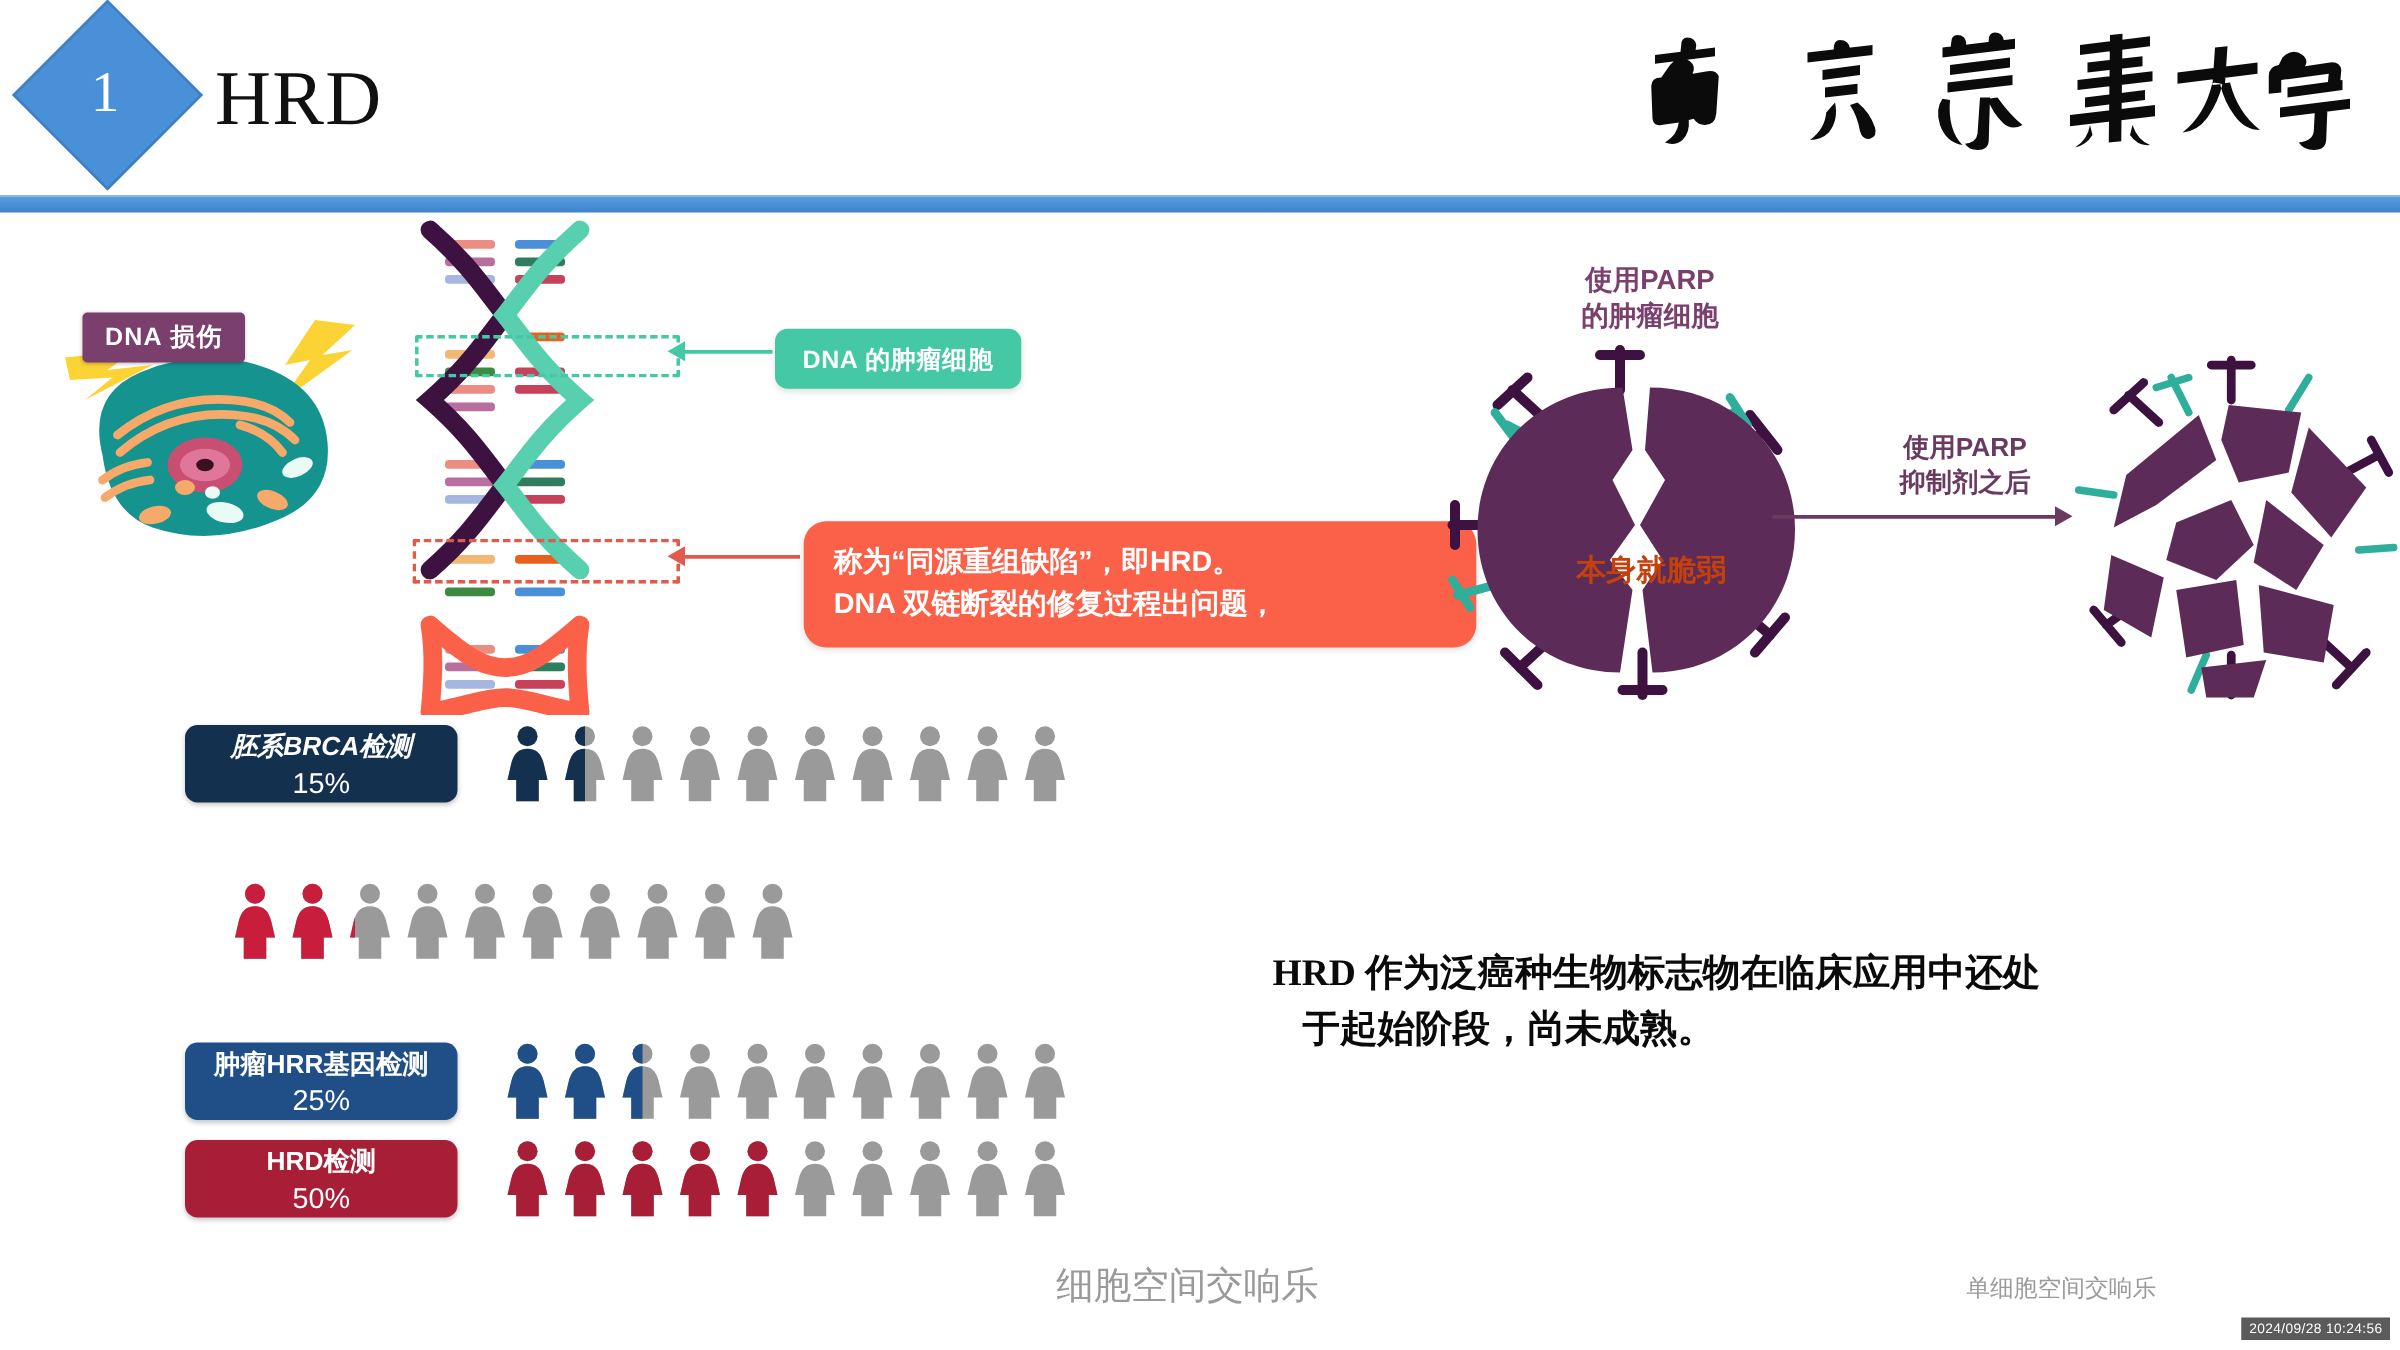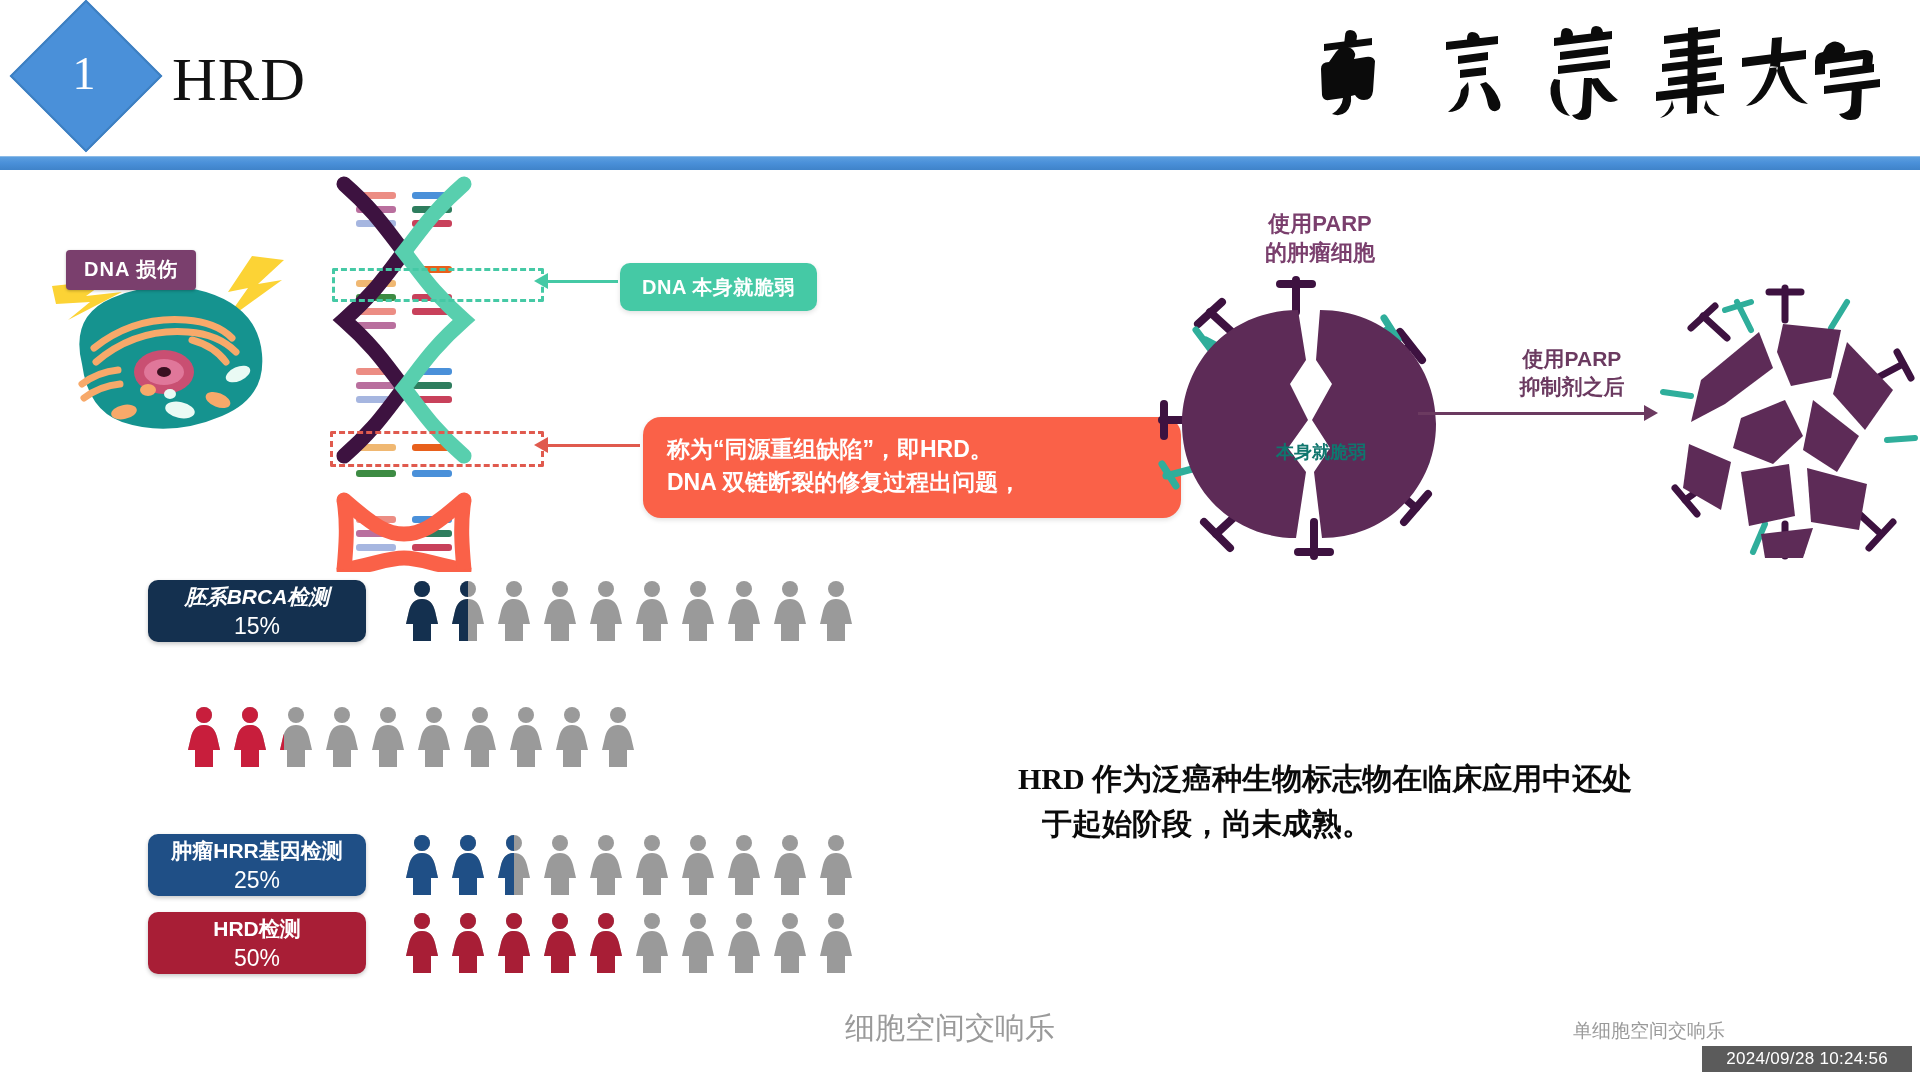--- a/index.html
+++ b/index.html
@@ -67,21 +67,21 @@
   .arrow-line{position:absolute;height:3px;}
   .arrow-head{position:absolute;width:0;height:0;border-style:solid;}
 
   
   .lbl-hrd-cell{
     position:absolute;left:1225px;top:210px;width:190px;text-align:center;
     color:#7a3f6d;font-weight:bold;font-size:22px;line-height:1.3;
   }
   .lbl-fragile{
     position:absolute;left:1216px;top:440px;width:210px;text-align:center;
-    color:#0f766e;font-weight:bold;font-size:18px;z-index:5;
+    color:#c2410c;font-weight:bold;font-size:24px;z-index:5;
   }
   .lbl-parp{
     position:absolute;left:1467px;top:345px;width:210px;text-align:center;
     color:#6b3a60;font-weight:bold;font-size:21px;line-height:1.35;
   }
   .parp-arrow-line{
     position:absolute;left:1418px;top:412px;width:228px;height:3px;background:#6b3a60;
   }
   .parp-arrow-head{
     position:absolute;left:1644px;top:405px;
@@ -112,22 +112,22 @@
 
   
   .wm{
     position:absolute;color:#9a9a9a;
     font-family:"Liberation Serif","DejaVu Serif",serif;
   }
   .wm-left{left:845px;top:1008px;font-size:30px;}
   .wm-right{left:1573px;top:1018px;font-size:19px;}
   .timestamp{
     position:absolute;right:8px;bottom:8px;
-    background:#5b5b5b;color:#fff;font-size:17px;
-    padding:3px 24px;letter-spacing:.3px;
+    background:#5b5b5b;color:#fff;font-size:11px;
+    padding:3px 6px;letter-spacing:.3px;
     font-family:"Liberation Sans","DejaVu Sans",sans-serif;
   }
 </style>
 </head>
 <body>
 
 <div class="slide">
 
   <div>
     <div class="hdr-diamond"></div>
@@ -255,21 +255,21 @@
     <div class="dash-box dash-ssb"></div>
     <div class="dash-box dash-dsb"></div>
 
     <div class="arrow-line" style="left:548px;top:280px;width:70px;background:#45c9a5;"></div>
     <div class="arrow-head" style="left:534px;top:273px;border-width:8px 14px 8px 0;border-color:transparent #45c9a5 transparent transparent;"></div>
 
     <div class="arrow-line" style="left:548px;top:444px;width:92px;background:#e05a4e;"></div>
     <div class="arrow-head" style="left:534px;top:437px;border-width:8px 14px 8px 0;border-color:transparent #e05a4e transparent transparent;"></div>
 
     <div class="callout callout-ssb">
-      <span>DNA 本身就脆弱</span>
+      <span>DNA 的肿瘤细胞</span>
     </div>
     <div class="callout callout-dsb">
       <div>称为“同源重组缺陷”，即HRD。</div>
       <div>DNA 双链断裂的修复过程出问题，</div>
     </div>
   </div>
 
   <div>
 
     <div class="lbl-hrd-cell">

